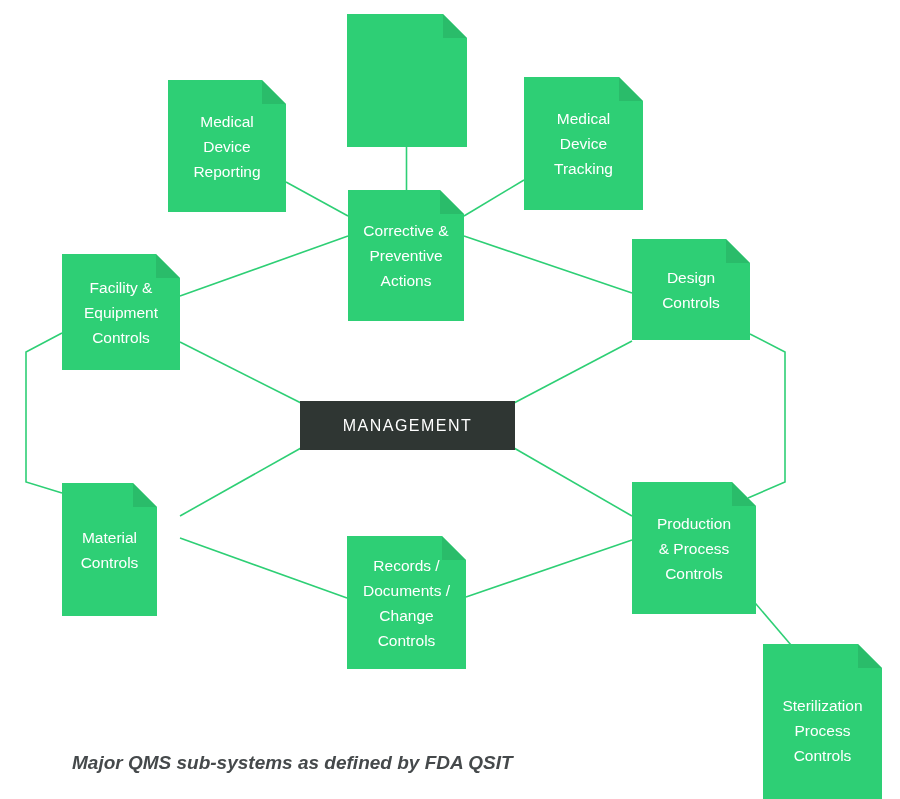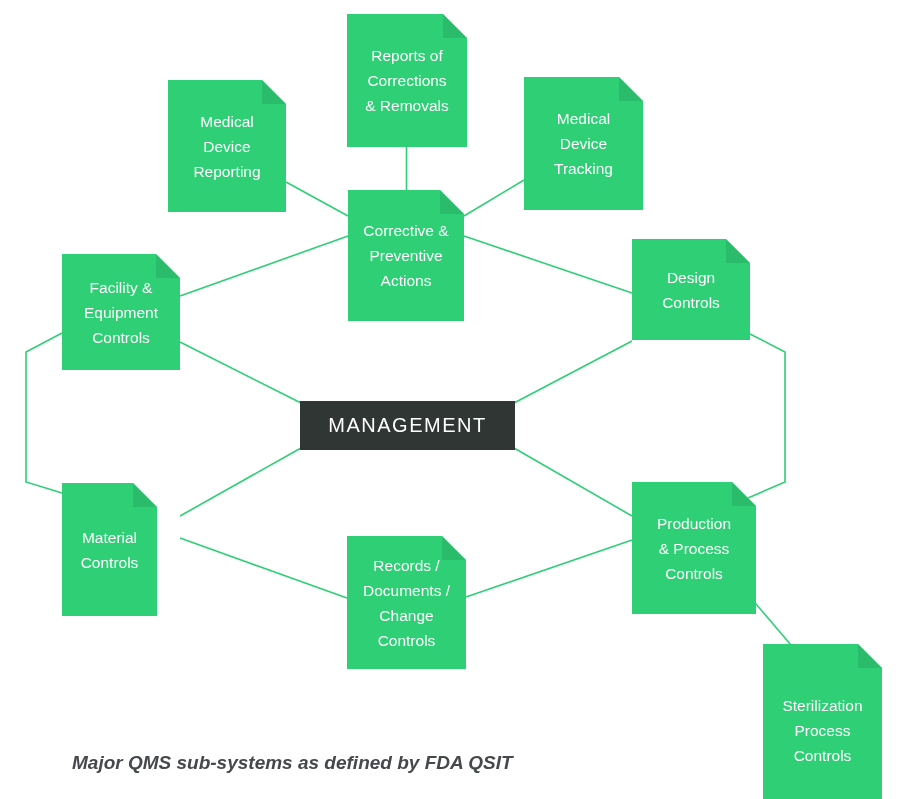--- a/index.html
+++ b/index.html
@@ -58,21 +58,21 @@
     z-index: 1;
     left: 300px;
     top: 401px;
     width: 215px;
     height: 49px;
     background: var(--dark, #2f3633);
     color: var(--text, #ffffff);
     display: flex;
     align-items: center;
     justify-content: center;
-    font-size: 20px;
+    font-size: 16px;
     letter-spacing: 1.5px;
   }
   .caption {
     position: absolute;
     z-index: 1;
     left: 72px;
     top: 752px;
     font-size: 19px;
     font-style: italic;
     color: var(--caption, #45494b);
@@ -96,23 +96,20 @@
     <line x1="514" y1="448" x2="632" y2="516"></line>
     <line x1="180" y1="538" x2="347" y2="598"></line>
     <line x1="466" y1="597" x2="632" y2="540"></line>
     <polyline points="62,333 26,352 26,482 62,493"></polyline>
     <polyline points="750,334 785,352 785,482 748,498"></polyline>
     <line x1="750" y1="597" x2="791" y2="645"></line>
   </svg>
 
   <div class="node" style="left:347px; top:14px; width:120px; height:133px">
     <i class="fold"></i>
-    <span class="node-label">Reports of
-Corrections
-&amp; Removals</span>
   </div>
 
   <div class="node" style="left:168px; top:80px; width:118px; height:132px">
     <i class="fold"></i>
     <span class="node-label">Medical
 Device
 Reporting</span>
   </div>
 
   <div class="node" style="left:524px; top:77px; width:119px; height:133px">

